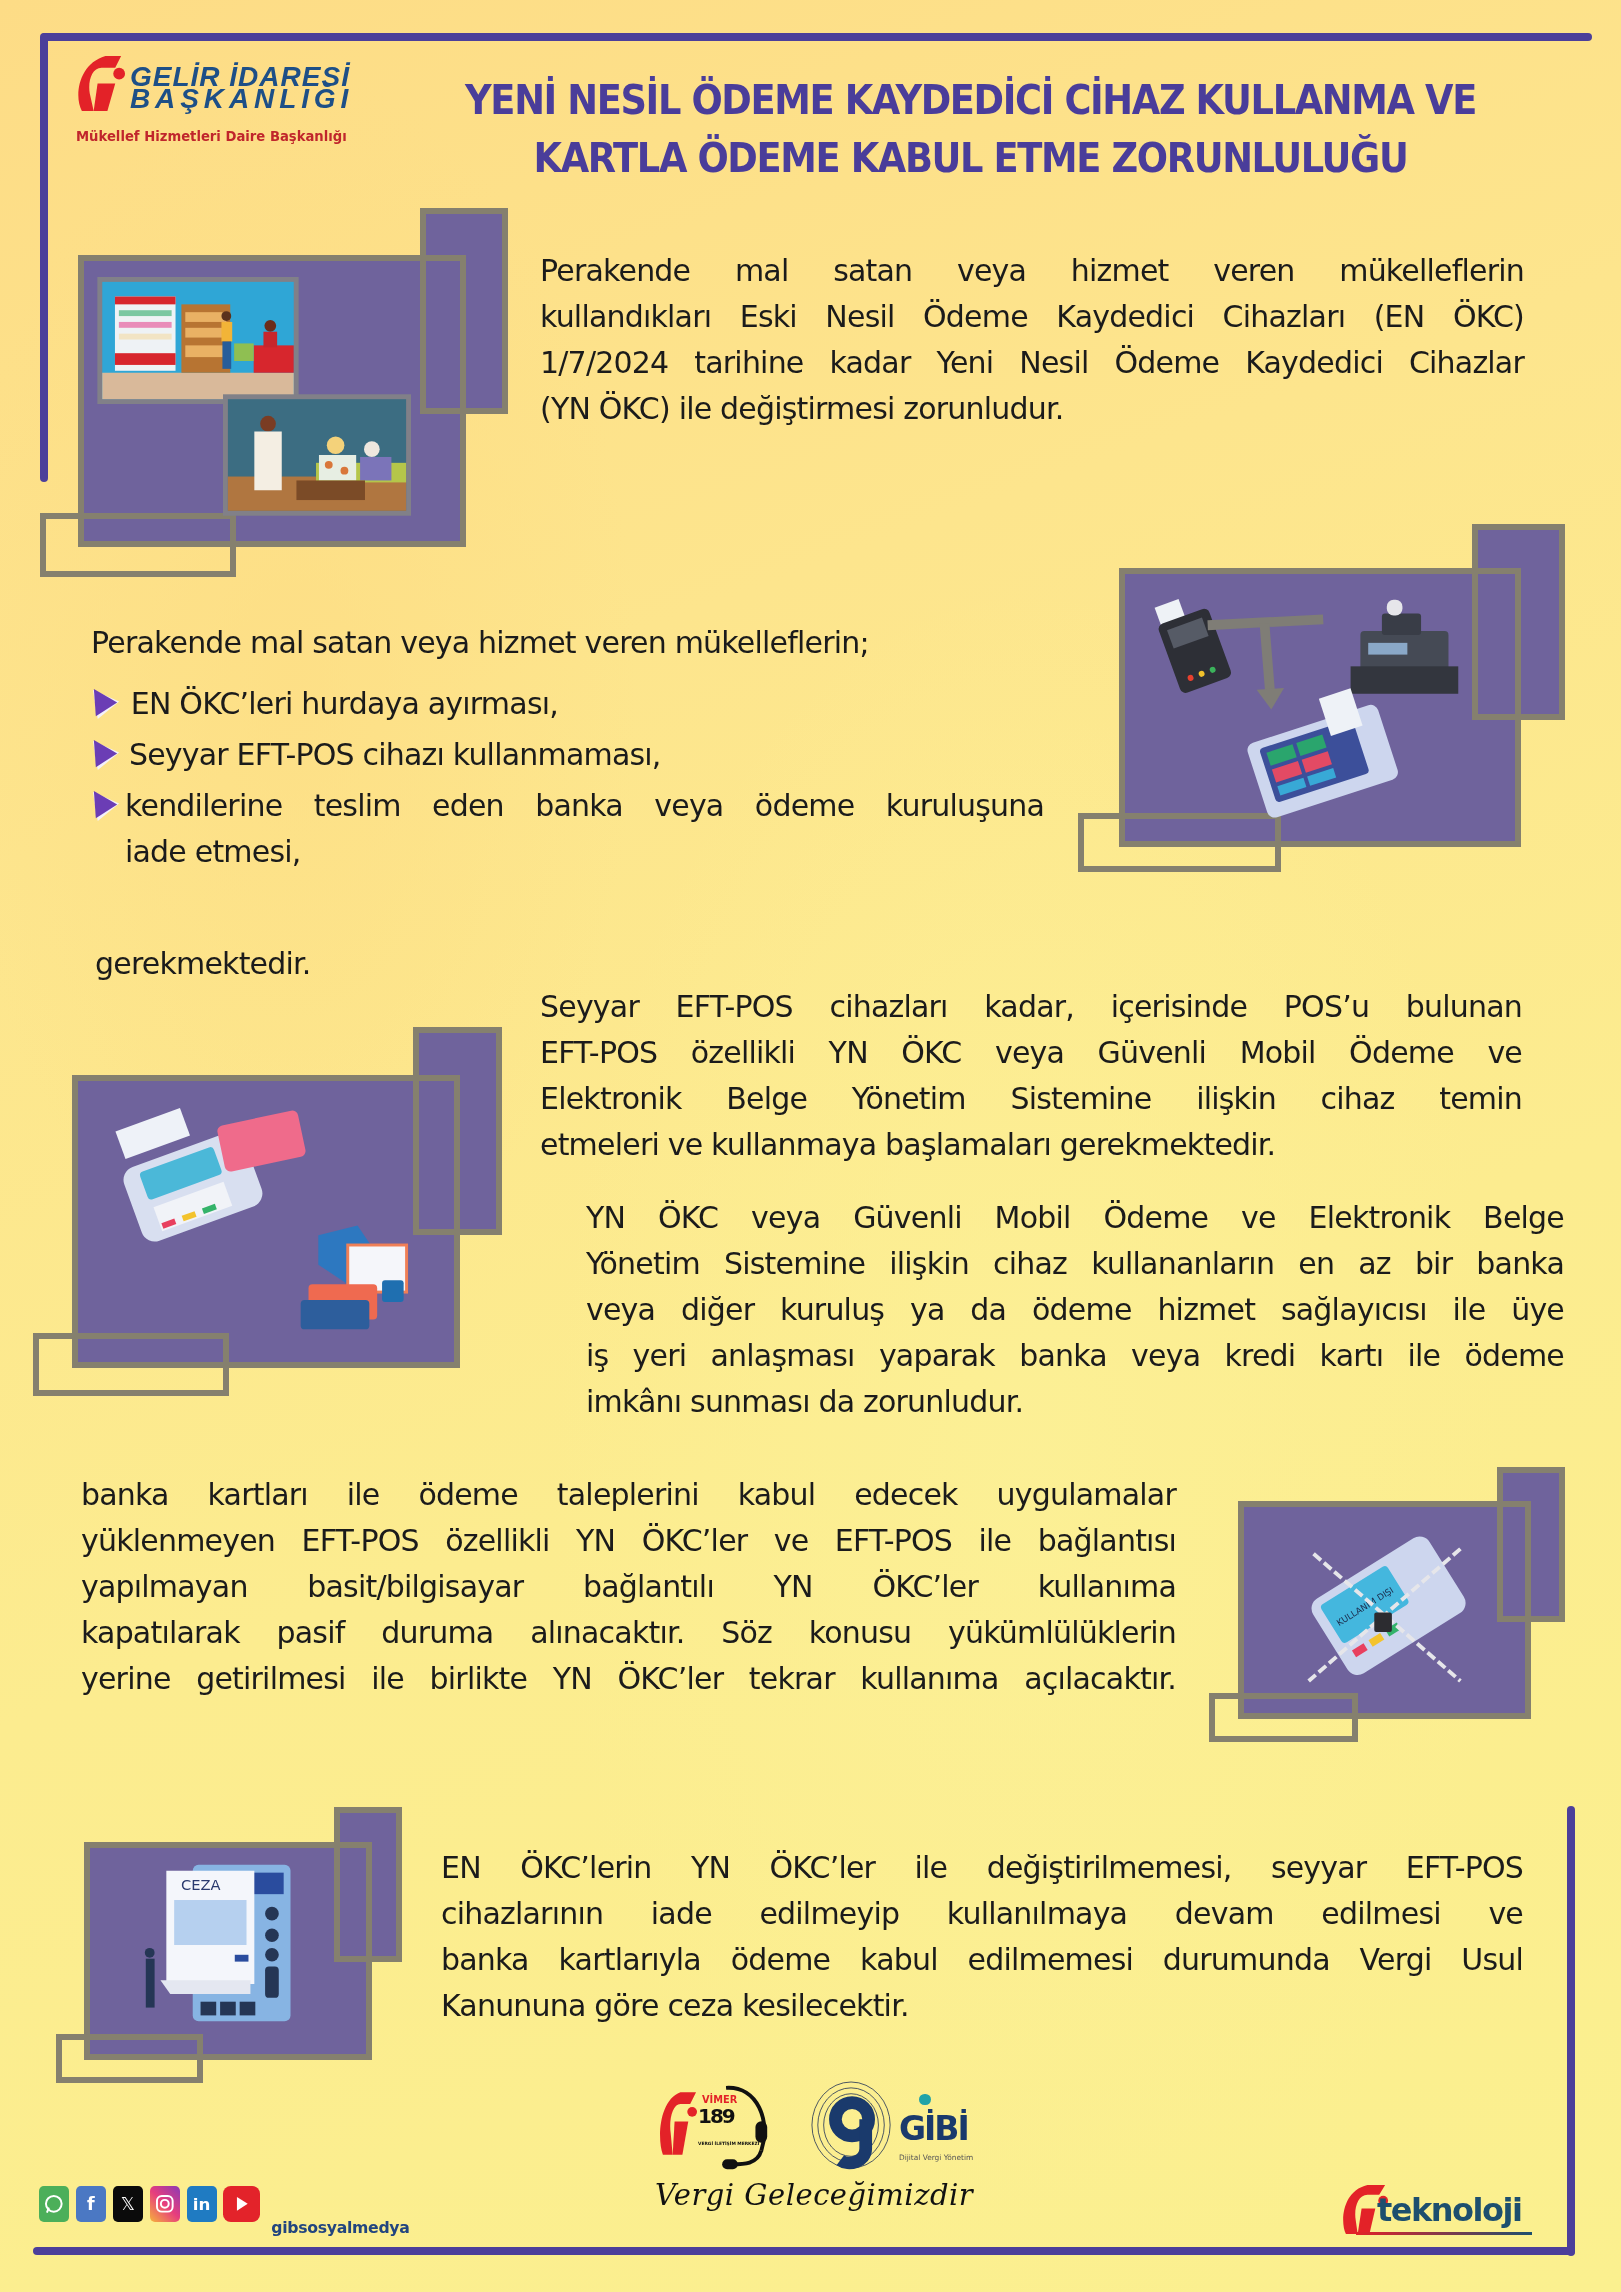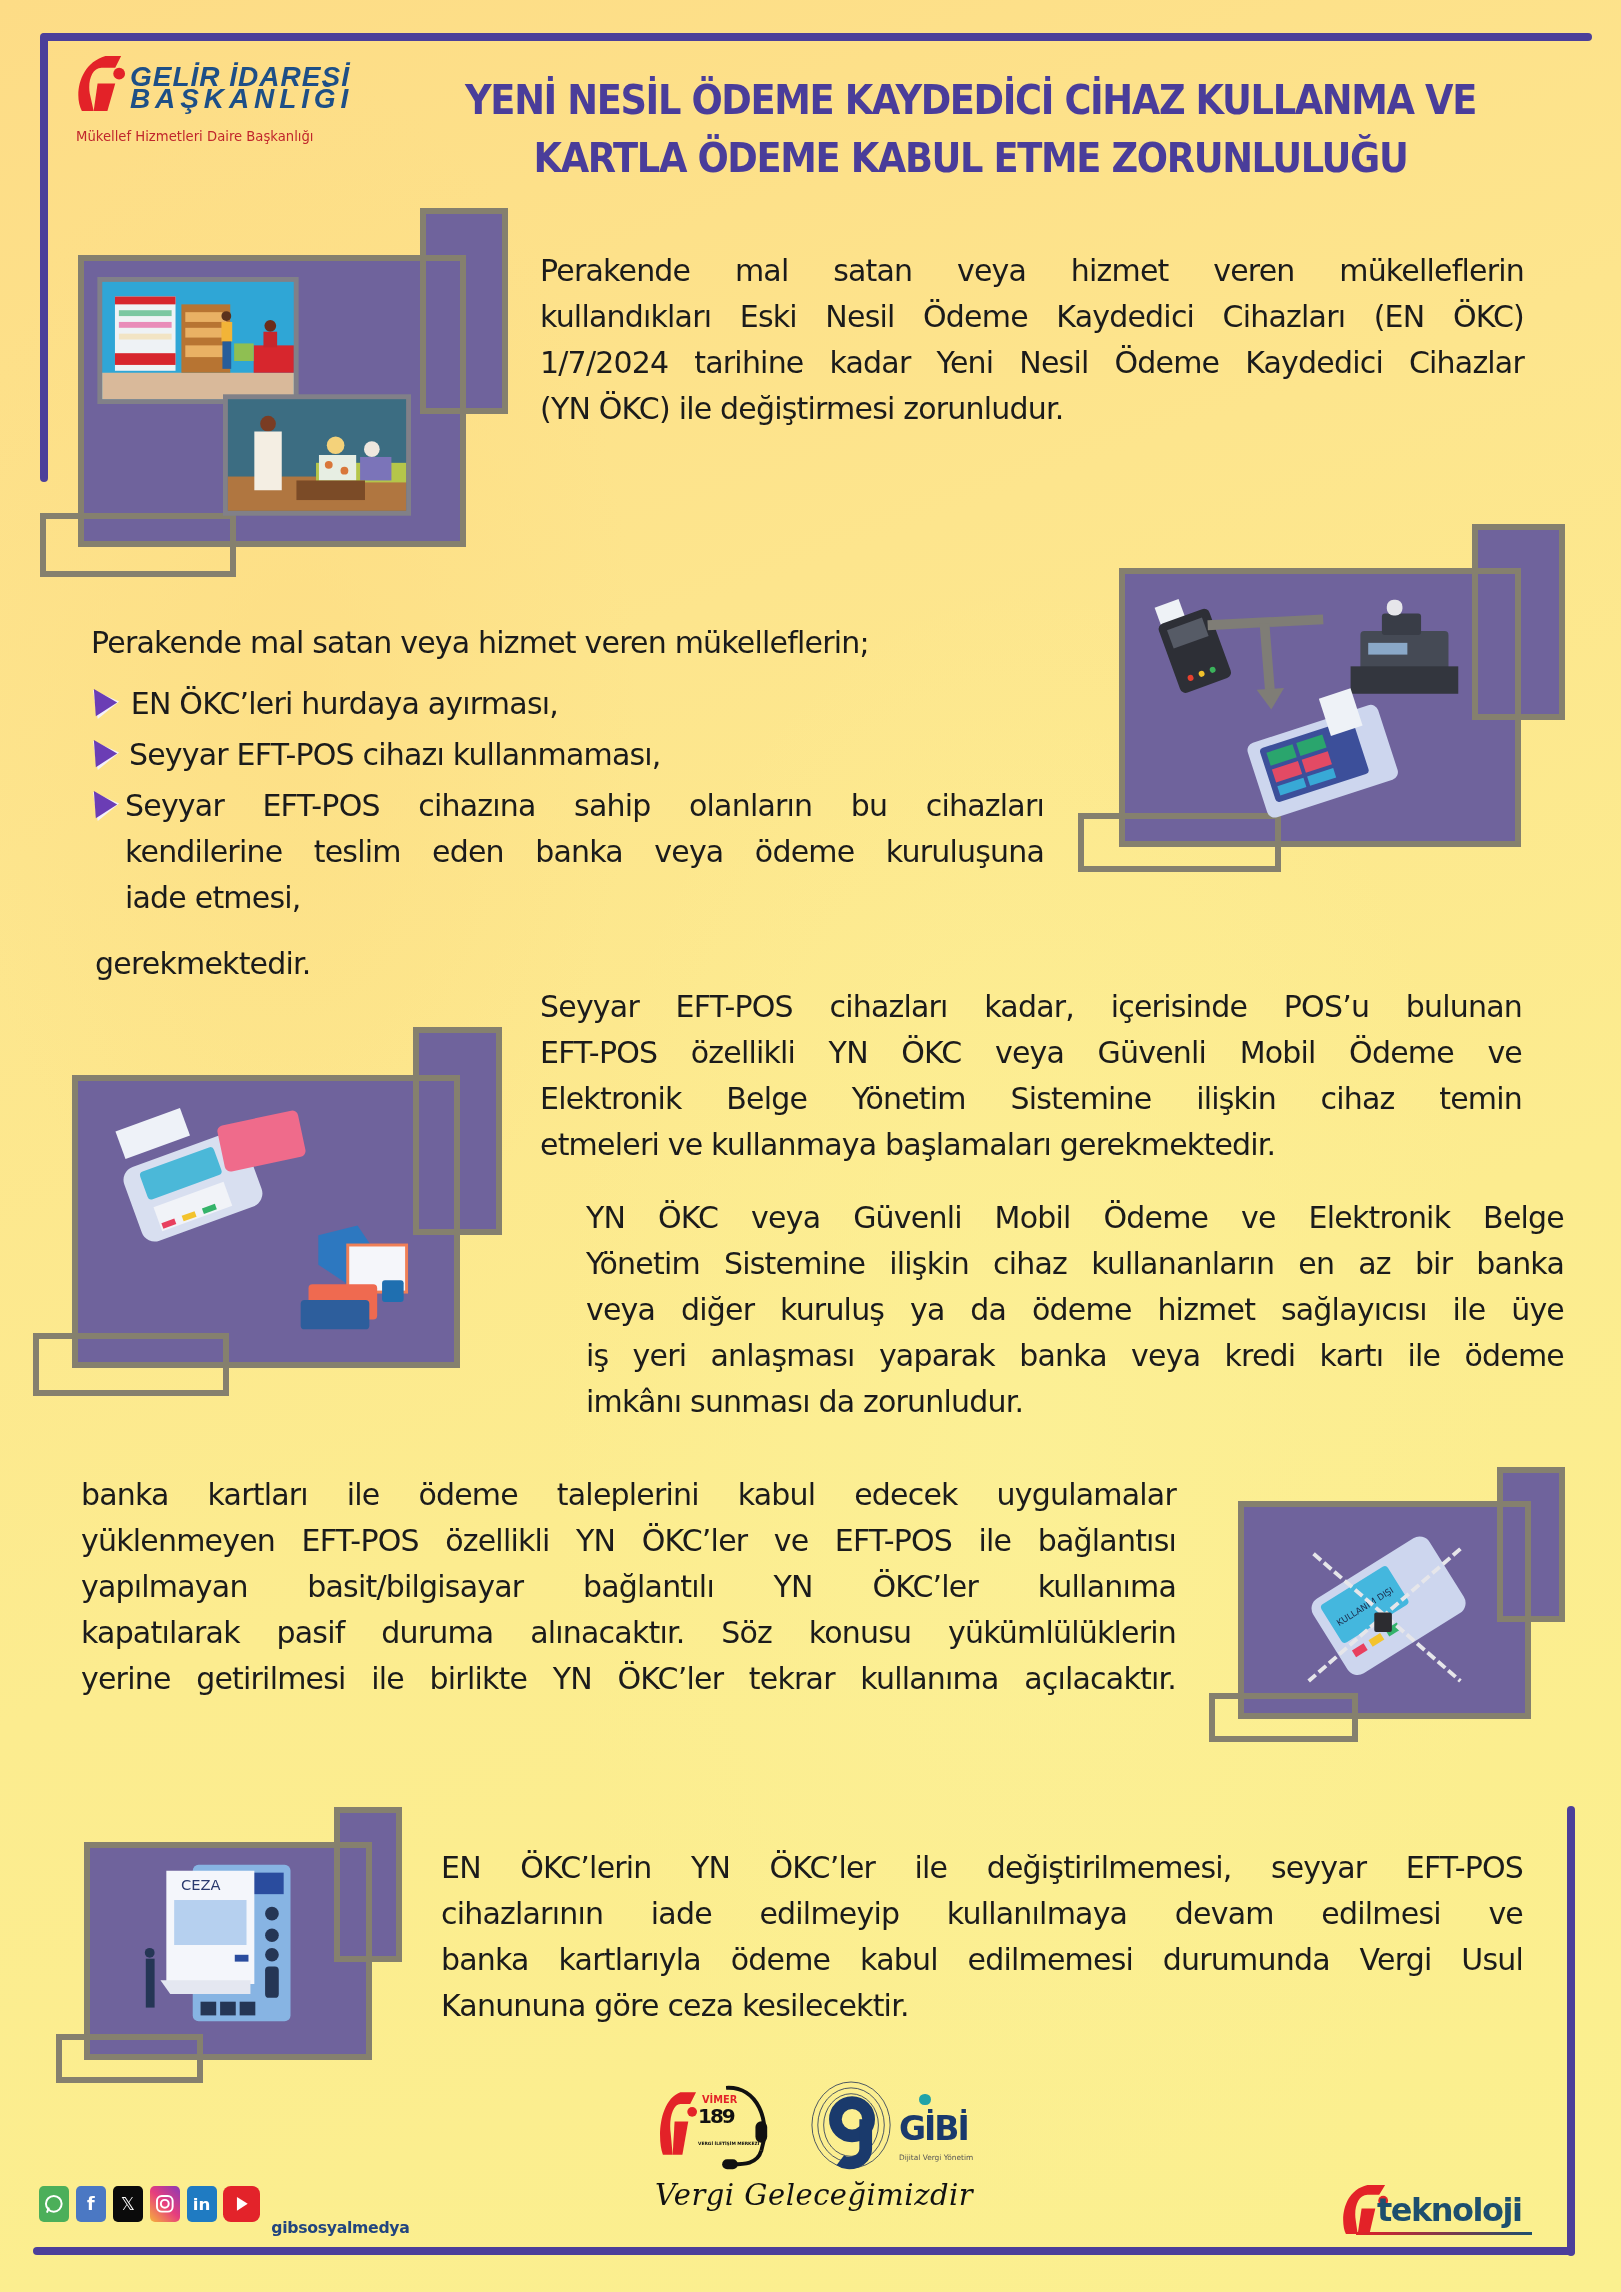--- a/index.html
+++ b/index.html
@@ -14,21 +14,21 @@
     color: #1b1b1b;
   }
   .abs { position: absolute; }
   .bar { position: absolute; background: #4c3f9a; border-radius: 4.9px; }
 
   
   .logo { left: 76px; top: 54px; width: 294px; height: 98px; }
   .logo-g { position: absolute; left: 0; top: 0; width: 51px; height: 59px; }
   .logo-text { position: absolute; left: 54px; top: 11.8px; font-family: "Liberation Sans", sans-serif; font-weight: bold; color: #1d4f87; font-size: 28px; line-height: 22.5px; letter-spacing: 1px; font-style: italic; }
   .logo-text .l2 { letter-spacing: 4.9px; }
-  .logo-sub { position: absolute; left: 0; top: 75px; font-family: "DejaVu Sans", sans-serif; font-weight: normal; font-size: 13.2px; color: #c0262c; white-space: nowrap; }
+  .logo-sub { position: absolute; left: 0; top: 75px; font-family: "DejaVu Sans", sans-serif; font-weight: bold; font-size: 13.2px; color: #c0262c; white-space: nowrap; }
 
   .title {
     left: 392px; top: 71px; width: 1157px; text-align: center;
     font-family: "DejaVu Sans", sans-serif; font-weight: bold; color: #4a3d9a;
     font-size: 40px; line-height: 58px; letter-spacing: -1.5px; transform: scaleX(0.92); transform-origin: center top;
   }
 
   .para {
     position: absolute; font-size: 30px; line-height: 46px; text-align: justify;
     font-family: "DejaVu Sans", sans-serif; letter-spacing: -0.8px; transform-origin: left top;
@@ -186,21 +186,20 @@
         <path d="M4 2 L28 16 L6 30 Z" fill="#6b3db5"></path>
       </svg>
     <div class="para" style="position:relative; left:5.9px; white-space:nowrap;">Seyyar EFT-POS cihazı kullanmaması,</div>
   </div>
   <div class="bullet-row">
     <svg class="bullet-icon" viewBox="0 0 34 36">
         <path d="M3 3 L30 15 L8 33 Z" fill="#f4f1fb"></path>
         <path d="M4 2 L28 16 L6 30 Z" fill="#6b3db5"></path>
       </svg>
     <div class="para" style="position:relative; left:2px; width:919px;">
-      <span class="line">Seyyar EFT-POS cihazına sahip olanların bu cihazları</span>
       <span class="line">kendilerine teslim eden banka veya ödeme kuruluşuna</span>
       <span class="line last">iade etmesi,</span>
     </div>
   </div>
 </div>
 <div class="para" style="left:95px; top:941px; white-space:nowrap;">gerekmektedir.</div>
 
 <div class="pic">
   <div class="back" style="left:413px; top:1027px; width:89px; height:208px;"></div>
   <div class="main" style="left:72px; top:1075px; width:388px; height:293px;"></div>

